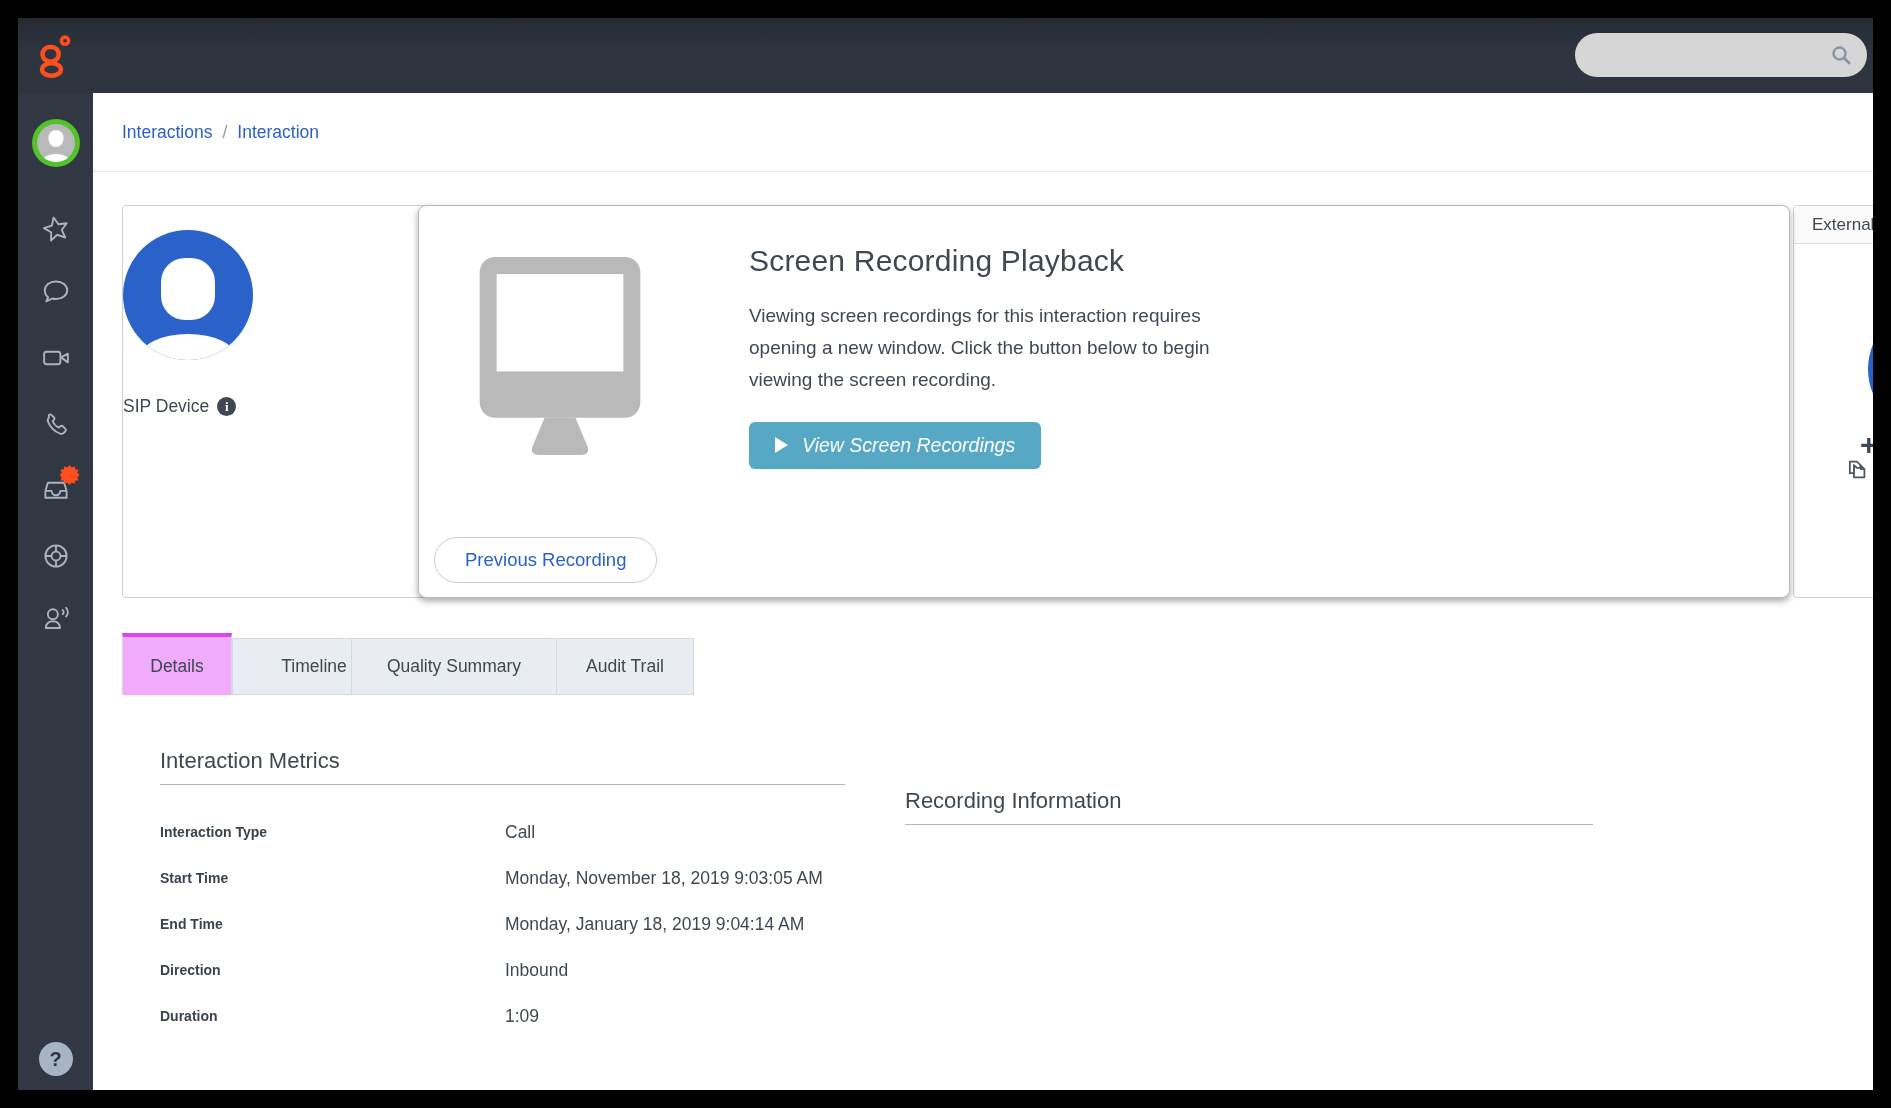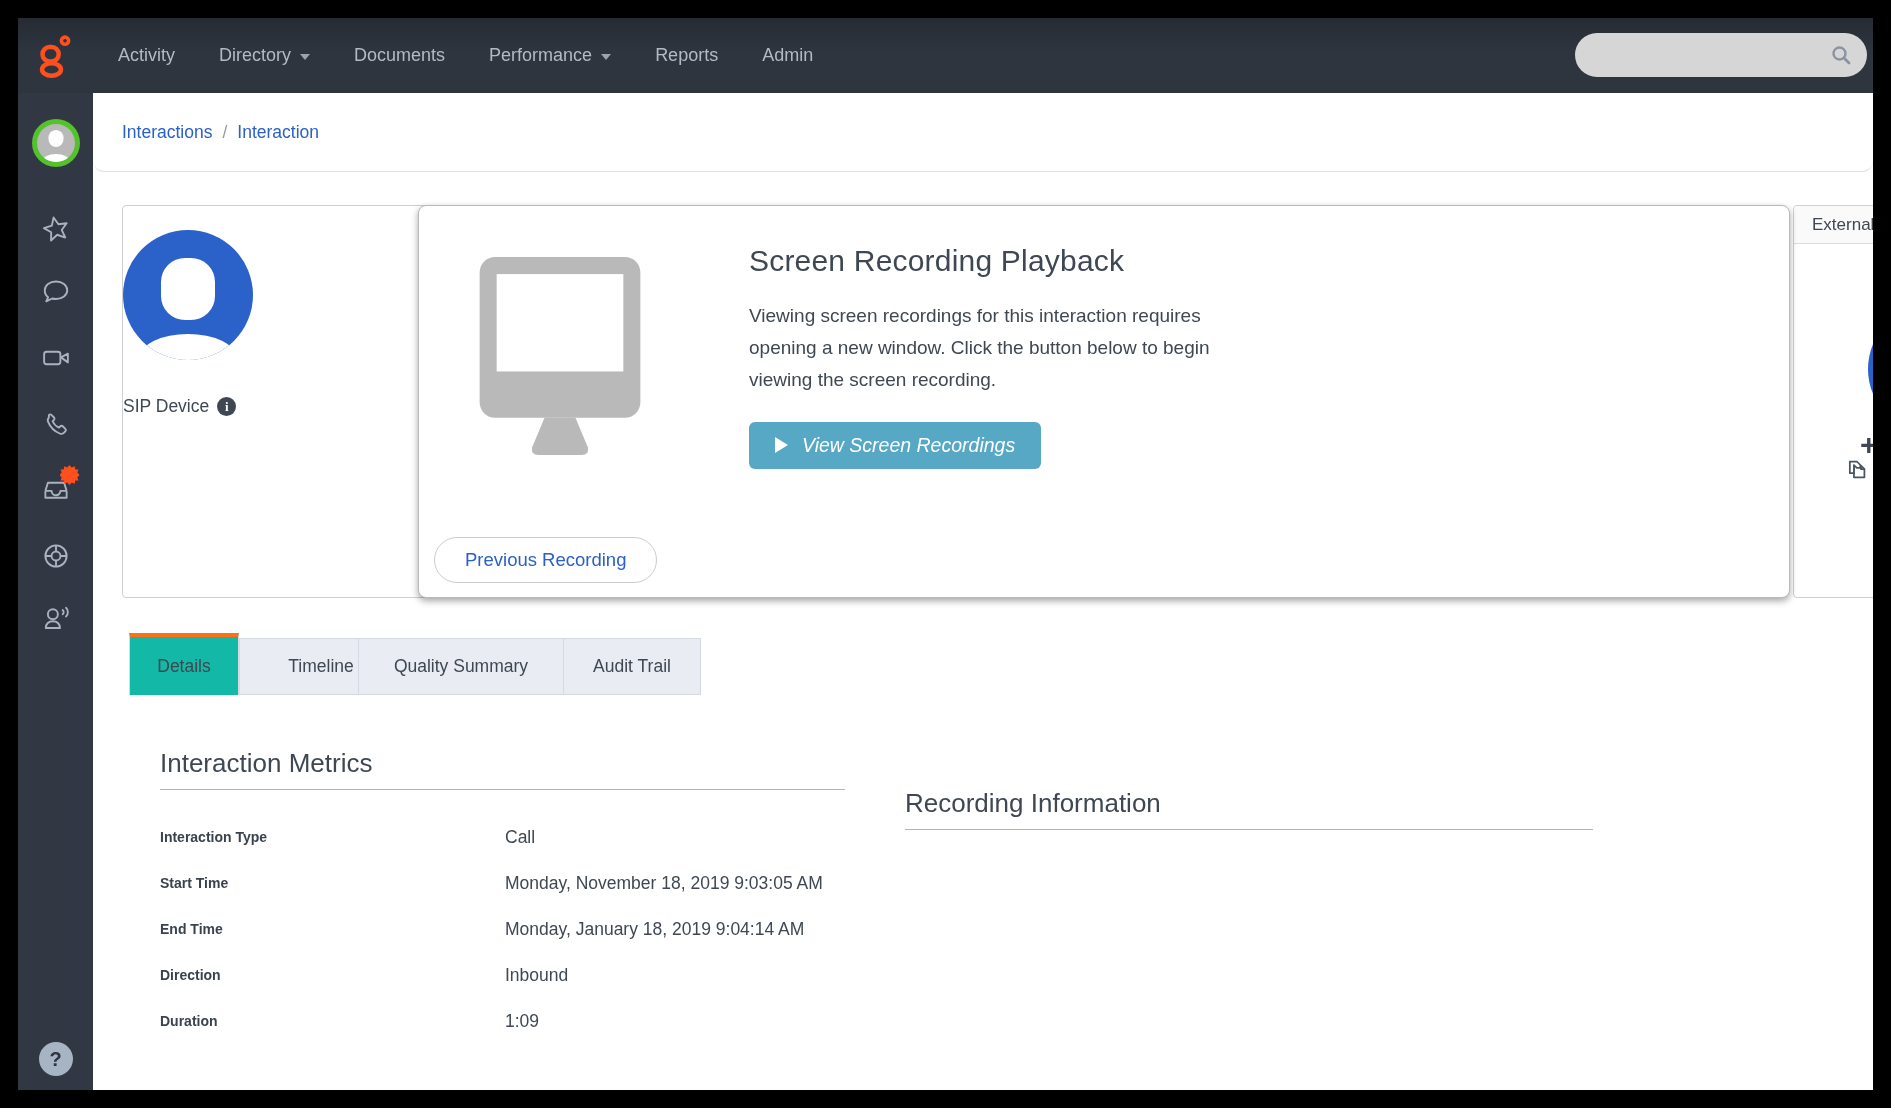--- a/index.html
+++ b/index.html
@@ -28,21 +28,21 @@
   .presence .head { position:absolute; top:6px; left:50%; transform:translateX(-50%); width:15px; height:17px; background:#fff; border-radius:8px; }
   .presence .body { position:absolute; bottom:-7px; left:50%; transform:translateX(-50%); width:28px; height:15px; background:#fff; border-radius:50% 50% 0 0; }
   .badge-burst { position:absolute; top:-9px; right:-9px; width:20px; height:20px; background:#ff4f1f;
                  clip-path:polygon(50% 0,61% 12%,76% 6%,79% 22%,95% 22%,89% 37%,100% 50%,89% 63%,95% 78%,79% 78%,76% 94%,61% 88%,50% 100%,39% 88%,24% 94%,21% 78%,5% 78%,11% 63%,0 50%,11% 37%,5% 22%,21% 22%,24% 6%,39% 12%); }
   .help-circle { position:absolute; left:50%; transform:translateX(-50%); bottom:14px; width:34px; height:34px; border-radius:50%;
                  background:#a7b4c4; color:#2e353f; font-size:20px; font-weight:bold; display:flex; align-items:center; justify-content:center; cursor:pointer; }
 
   
   .content { position:absolute; left:75px; top:75px; width:1780px; height:997px; background:#fff; overflow:hidden; }
   .crumbbar { position:absolute; left:0; top:0; width:100%; height:79px; border-bottom:1px solid #e1e1e1;
-              display:flex; align-items:center; padding-left:29px;border-radius:11px; }
+              display:flex; align-items:center; padding-left:29px; }
   .crumb { color:#2a60c8; font-size:17.5px; cursor:pointer; text-decoration:none; }
   .crumb-sep { color:#9a9a9a; margin:0 10px; font-size:17.5px; }
 
   
   .cards-row { position:absolute; left:0; top:112px; width:100%; height:395px; }
   .pcard { position:absolute; top:0; height:393px; background:#fff; border:1px solid #cfcfcf; border-radius:4px; }
   .pcard-header { height:38px; background:#fafafa; border-bottom:1px solid #ddd; border-radius:4px 4px 0 0;
                   display:flex; align-items:center; font-size:17px; color:#3f4852; }
   .pcard.internal { left:29px; width:315px; }
   .pcard.internal .pcard-header { justify-content:center; }
@@ -70,74 +70,52 @@
               border:none; border-radius:6px; padding:12px 26px; font-size:19.5px; cursor:pointer; font-family:inherit;font-style:italic; }
   .play-tri { width:0; height:0; border-top:8px solid transparent; border-bottom:8px solid transparent; border-left:13px solid #fff; }
   .pill-btn { position:absolute; left:15px; bottom:14px; background:#fff; border:1px solid #ccc; border-radius:28px;
               color:#2a60c8; font-size:18.5px; padding:11px 30px; cursor:pointer; font-family:inherit; }
 
   
   .tabs { position:absolute; left:29px; top:540px; display:flex; align-items:flex-start; z-index:2; }
   .tab { height:57px; margin-top:5px; background:#e9ecf2; border:1px solid #d5d9e2; border-left:none;
          display:flex; align-items:center; justify-content:center; font-size:17.5px; color:#3f4852; cursor:pointer; }
   .tab.first-inactive { border-left:1px solid #d5d9e2; }
-  .tab.active { height:62px; margin-top:0; background:#14b8a6; border:1px solid #d5d9e2; border-top:4px solid #f97316; border-bottom:none;margin-left:7px; }
+  .tab.active { height:62px; margin-top:0; background:#f0abfc; border:1px solid #d5d9e2; border-top:4px solid #d946ef; border-bottom:none; }
   .tab.t-details { width:110px; }
   .tab.t-timeline { width:120px;padding-left:44px; }
   .tab.t-quality { width:205px; }
   .tab.t-audit { width:137px; }
 
   
   .panel { position:absolute; left:67px; top:655px; display:flex; gap:60px; }
   .section { }
   .section.metrics { width:685px; }
   .section.recording { width:688px;margin-top:40px; }
-  .section-title { font-size:26px; color:#3f4852; padding-bottom:10px; border-bottom:1px solid #b5b5b5; }
+  .section-title { font-size:22px; color:#3f4852; padding-bottom:10px; border-bottom:1px solid #b5b5b5; }
   .rows { margin-top:32px; }
   .mrow { display:flex; margin-bottom:15px; }
   .mrow .lbl { width:345px; font-weight:bold; font-size:14px; color:#3a434d; line-height:31px; }
   .mrow .val { width:340px; font-size:17.5px; color:#3f4852; line-height:31px; }
 
   svg.icon { display:block; }
 </style>
 </head>
 <body>
 
 <div id="stage">
   <div id="app">
 
     <div class="navbar">
       <div class="logo-zone">
         <svg class="icon" width="36" height="46" viewBox="0 0 40 50">
           <circle cx="30" cy="8" r="4" fill="none" stroke="#ff4f1f" stroke-width="4"></circle>
           <rect x="5" y="15" width="18" height="16" rx="8" fill="none" stroke="#ff4f1f" stroke-width="5"></rect>
           <ellipse cx="15" cy="40" rx="10.5" ry="7" fill="none" stroke="#ff4f1f" stroke-width="5"></ellipse>
         </svg>
-      </div>
-      <div class="nav-links">
-        <div class="nav-item">
-            <span>Activity</span>
-          </div>
-        <div class="nav-item">
-            <span>Directory</span>
-            <span class="caret"></span>
-          </div>
-        <div class="nav-item">
-            <span>Documents</span>
-          </div>
-        <div class="nav-item">
-            <span>Performance</span>
-            <span class="caret"></span>
-          </div>
-        <div class="nav-item">
-            <span>Reports</span>
-          </div>
-        <div class="nav-item">
-            <span>Admin</span>
-          </div>
       </div>
       <div class="searchbox">
         <input type="text" placeholder="" style="">
         <svg class="icon" width="24" height="24" viewBox="0 0 24 24">
           <circle cx="10.5" cy="10.5" r="6" fill="none" stroke="#8a93a5" stroke-width="2.4"></circle>
           <line x1="15" y1="15" x2="20" y2="20" stroke="#8a93a5" stroke-width="2.8" stroke-linecap="round"></line>
         </svg>
       </div>
     </div>
 

